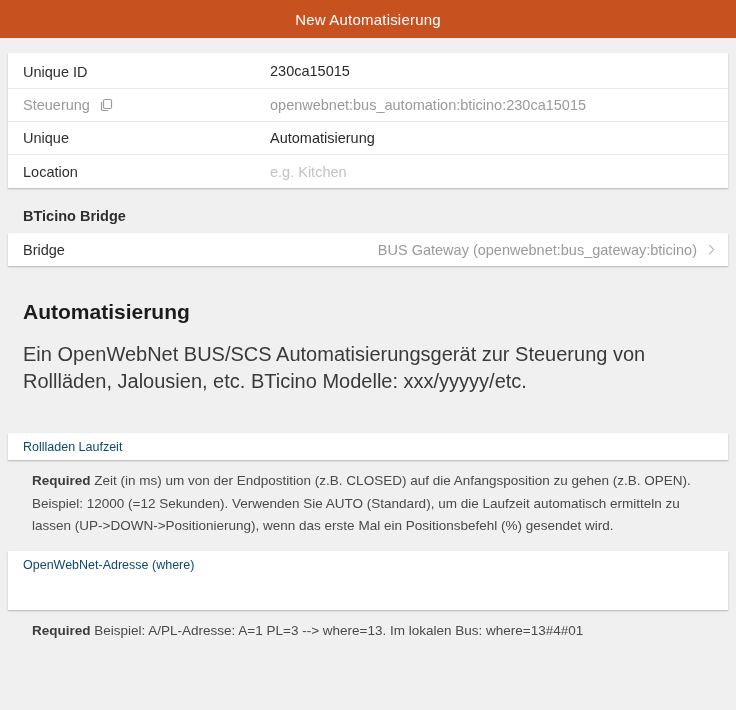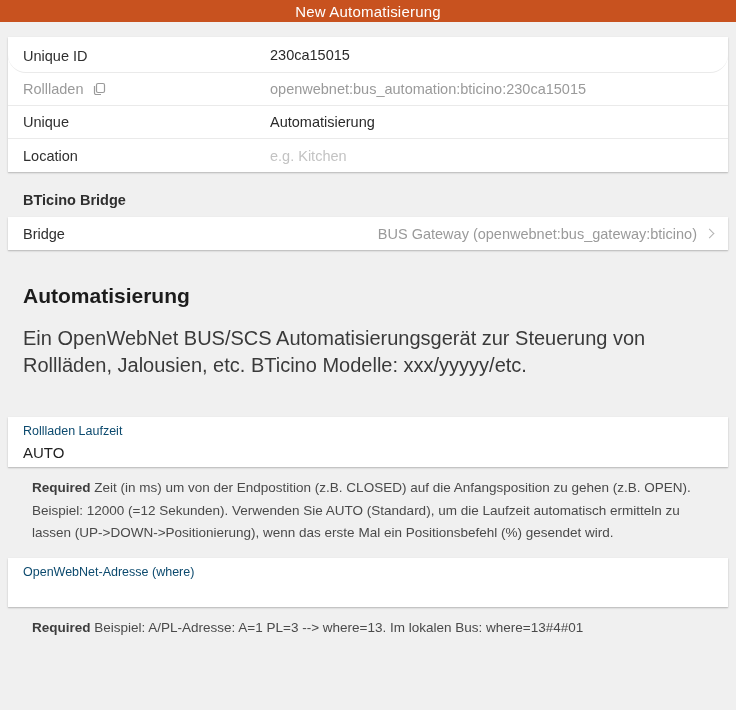--- a/index.html
+++ b/index.html
@@ -4,42 +4,42 @@
 <style>
   * { margin:0; padding:0; box-sizing:border-box; }
   html,body { width:736px; height:710px; }
   body {
     font-family:"Liberation Sans", sans-serif;
     background:#f0f0f0;
     overflow:hidden;
     -webkit-font-smoothing:antialiased;
   }
   .header {
-    height:22px; background:#c8521f; color:#fff;
+    height:38px; background:#c8521f; color:#fff;
     display:flex; align-items:center; justify-content:center;
     font-size:15px; letter-spacing:.2px;
   }
   .content { padding:0 8px; }
   .card {
     background:#fff;
     box-shadow:0 1px 2px rgba(0,0,0,.16), 0 1px 1px rgba(0,0,0,.08);
   }
   .card-identity { margin-top:15px; }
   .row {
     display:flex; align-items:center; min-height:33px;
     padding:0 15px; border-bottom:1px solid #eaeaea;
   }
   .row:last-child { border-bottom:none; }
   .row-label {
     width:247px; flex:none; font-size:14.5px; color:#2f2f2f;
     display:flex; align-items:center;
   }
   .row-label.muted { color:#9a9a9a; }
   .row-value-col { flex:1; }
-  .row-unique { align-items:flex-end; padding-top:9px; padding-bottom:8px;border-radius:23px; }
+  .row-unique { align-items:flex-end; padding-top:9px; padding-bottom:8px; }
   .row-unique .row-label { padding-top:2px; }
   .text-input {
     border:none; outline:none; background:transparent; width:100%;
     font-family:inherit; font-size:14.5px; color:#2a2a2a; padding:0;
   }
   .text-input::placeholder { color:#c3c3c3; }
   .note { font-size:12.5px; color:#8e8e8e; margin-top:4px; }
   .copy-icon { margin-left:9px; display:inline-flex; cursor:pointer; }
   .muted-value { font-size:14.5px; color:#9a9a9a; }
   .section-label {
@@ -53,21 +53,21 @@
     width:7px; height:7px; border-top:1.5px solid #b3b3b3; border-right:1.5px solid #b3b3b3;
     transform:rotate(45deg); margin-left:9px; flex:none;
   }
   h1.thing-title {
     margin:34px 15px 0; font-size:21px; font-weight:700; color:#1c1c1c;
   }
   .thing-desc {
     margin:17px 15px 0; font-size:20px; line-height:27px; color:#3a3a3a;
   }
   .card-config { margin-top:38px; padding:6px 15px 5px; }
-  .card-config.second { margin-top:13px; padding-bottom:4px; }
+  .card-config.second { margin-top:13px; padding-bottom:14px; }
   .cfg-label { font-size:12.5px; color:#0c4a6e; line-height:16px; }
   .cfg-input {
     border:none; outline:none; background:transparent; width:100%;
     font-family:inherit; font-size:15px; color:#1f1f1f; padding:0;
     margin-top:3px; height:20px;
   }
   .help {
     margin:10px 24px 0; font-size:13.5px; line-height:22.5px; color:#4a4a4a;
   }
   .help strong { font-weight:700; color:#3d3d3d; }
@@ -85,21 +85,21 @@
 
     <div class="row row-unique">
       <div class="row-label">Unique ID</div>
       <div class="row-value-col">
         <input class="text-input" type="text" value="230ca15015" style="">
       </div>
     </div>
 
     <div class="row">
       <div class="row-label muted">
-        <span>Rollladen</span>
+        <span>Steuerung</span>
         <span class="copy-icon">
           <svg width="14" height="14" viewBox="0 0 14 14">
             <rect x="4.5" y="1.5" width="8" height="9" rx="1.5" fill="none" stroke="#9a9a9a" stroke-width="1.2"></rect>
             <path d="M2.5 4 v7 a1.5 1.5 0 0 0 1.5 1.5 h5" fill="none" stroke="#9a9a9a" stroke-width="1.2"></path>
           </svg>
         </span>
       </div>
       <div class="row-value-col">
         <span class="muted-value">openwebnet:bus_automation:bticino:230ca15015</span>
       </div>
@@ -131,21 +131,20 @@
         <span class="chevron"></span>
       </div>
     </div>
   </div>
 
   <h1 class="thing-title">Automatisierung</h1>
   <p class="thing-desc">Ein OpenWebNet BUS/SCS Automatisierungsgerät zur Steuerung von Rollläden, Jalousien, etc. BTicino Modelle: xxx/yyyyy/etc.</p>
 
   <div class="card card-config">
     <div class="cfg-label">Rollladen Laufzeit</div>
-    <input class="cfg-input" type="text" value="AUTO" style="">
   </div>
   <p class="help"><strong>Required</strong> <span>Zeit (in ms) um von der Endpostition (z.B. CLOSED) auf die Anfangsposition zu gehen (z.B. OPEN). Beispiel: 12000 (=12 Sekunden). Verwenden Sie AUTO (Standard), um die Laufzeit automatisch ermitteln zu lassen (UP-&gt;DOWN-&gt;Positionierung), wenn das erste Mal ein Positionsbefehl (%) gesendet wird.</span></p>
 
   <div class="card card-config second">
     <div class="cfg-label">OpenWebNet-Adresse (where)</div>
     <input class="cfg-input" type="text" value="" style="">
   </div>
   <p class="help"><strong>Required</strong> <span>Beispiel: A/PL-Adresse: A=1 PL=3 --&gt; where=13. Im lokalen Bus: where=13#4#01</span></p>
 
 </div>

